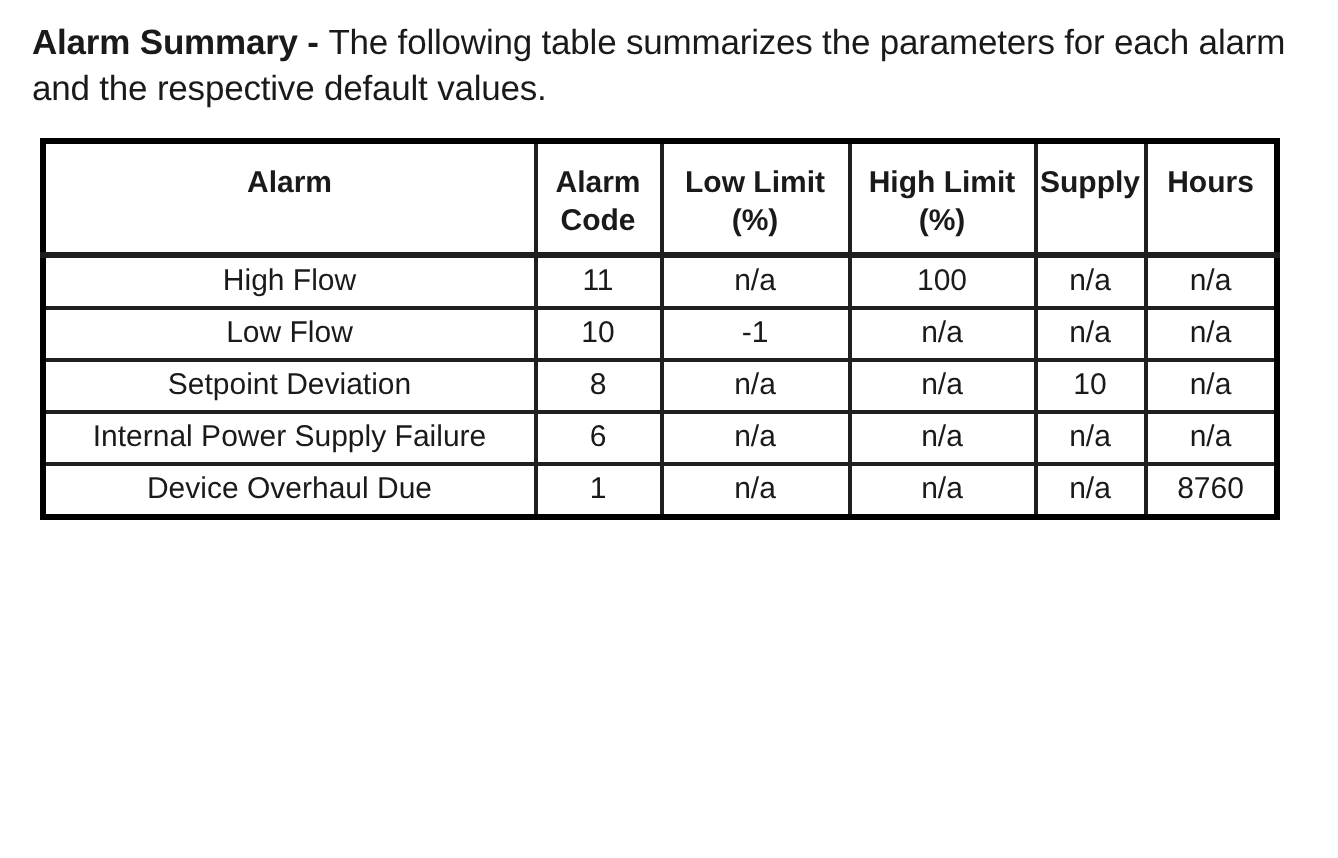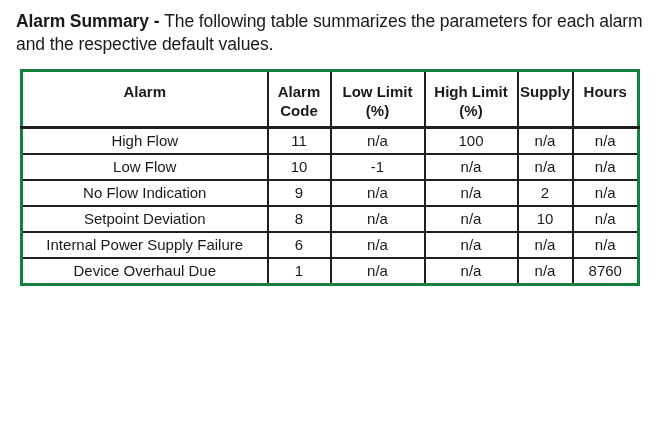--- a/index.html
+++ b/index.html
@@ -26,21 +26,21 @@
     }
     .intro .title {
       font-weight: bold;
       text-align: center;
     }
     table.alarm-table {
       position: absolute;
       left: 20px;
       top: 69px;
       border-collapse: collapse;
-      border: 3px solid #15803d;
+      border: 3px solid #000000;
       font-size: 15px;
     }
     table.alarm-table th,
     table.alarm-table td {
       border: 2px solid #1f1f1f;
       text-align: center;
       padding: 0;
       color: #1a1a1a;
     }
     table.alarm-table thead th {
@@ -100,28 +100,20 @@
     </tr>
     <tr>
       <td>Low Flow</td>
       <td>10</td>
       <td>-1</td>
       <td>n/a</td>
       <td>n/a</td>
       <td>n/a</td>
     </tr>
     <tr>
-      <td>No Flow Indication</td>
-      <td>9</td>
-      <td>n/a</td>
-      <td>n/a</td>
-      <td>2</td>
-      <td>n/a</td>
-    </tr>
-    <tr>
       <td>Setpoint Deviation</td>
       <td>8</td>
       <td>n/a</td>
       <td>n/a</td>
       <td>10</td>
       <td>n/a</td>
     </tr>
     <tr>
       <td>Internal Power Supply Failure</td>
       <td>6</td>

